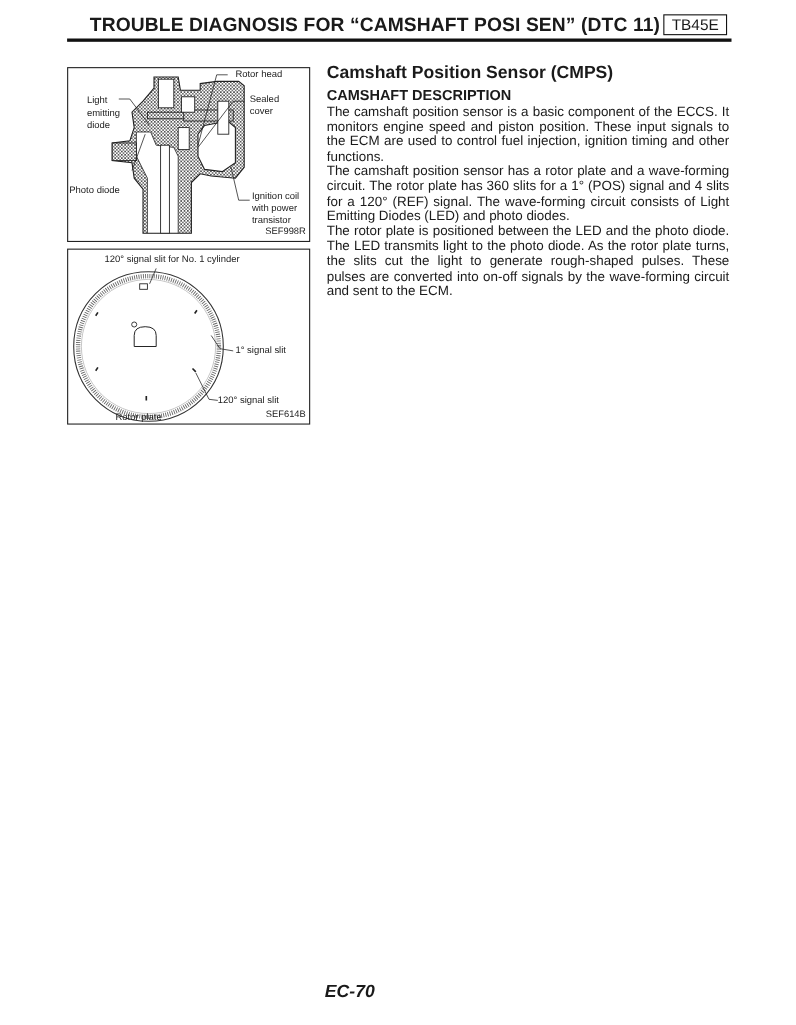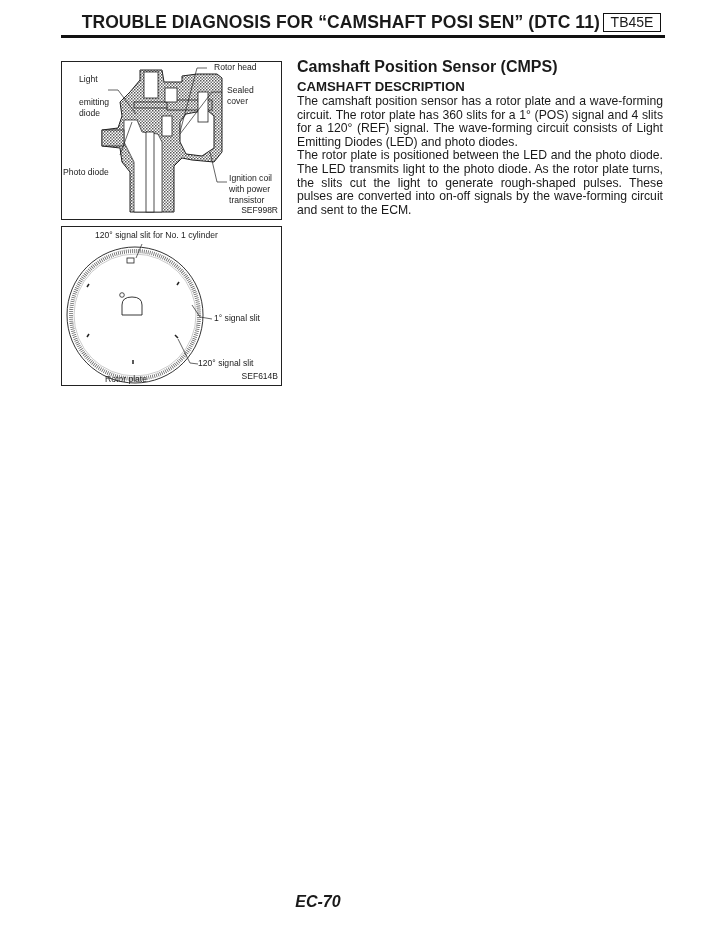--- a/index.html
+++ b/index.html
@@ -51,21 +51,21 @@
 
     <polyline points="145,6 135,6 118,70" fill="none" stroke="#222" stroke-width="0.7"></polyline>
     <polyline points="160,30 150,30 118,72" fill="none" stroke="#222" stroke-width="0.7"></polyline>
     <polyline points="46,28 56,28 74,52" fill="none" stroke="#222" stroke-width="0.7"></polyline>
     <polyline points="58,93 70,60" fill="none" stroke="#222" stroke-width="0.7"></polyline>
     <polyline points="165,120 155,120 148,90" fill="none" stroke="#222" stroke-width="0.7"></polyline>
   </svg>
   <span class="lbl" style="left:152px; top:0px;">Rotor head</span>
   <span class="lbl" style="left:165px; top:23px;">Sealed</span>
   <span class="lbl" style="left:165px; top:34px;">cover</span>
-  <span class="lbl" style="left:17px; top:12px;">Light</span>
+  <span class="lbl" style="left:17px; top:24px;">Light</span>
   <span class="lbl" style="left:17px; top:35px;">emitting</span>
   <span class="lbl" style="left:17px; top:46px;">diode</span>
   <span class="lbl" style="left:1px; top:105px;">Photo diode</span>
   <span class="lbl" style="left:167px; top:111px;">Ignition coil</span>
   <span class="lbl" style="left:167px; top:122px;">with power</span>
   <span class="lbl" style="left:167px; top:133px;">transistor</span>
   <span class="code" style="top:143px;">SEF998R</span>
 </div>
 
 <div class="fig fig2">
@@ -92,17 +92,18 @@
   <span class="lbl" style="left:33px; top:3px;">120° signal slit for No. 1 cylinder</span>
   <span class="lbl" style="left:152px; top:86px;text-align:center;">1° signal slit</span>
   <span class="lbl" style="left:136px; top:131px;">120° signal slit</span>
   <span class="lbl" style="left:43px; top:147px;">Rotor plate</span>
   <span class="code" style="top:144px;">SEF614B</span>
 </div>
 
 <div class="content">
   <h1 class="section-title">Camshaft Position Sensor (CMPS)</h1>
   <h2 class="subsection-title">CAMSHAFT DESCRIPTION</h2>
+  <p class="para">The camshaft position sensor is a basic component of the ECCS. It monitors engine speed and piston position. These input signals to the ECM are used to control fuel injection, ignition timing and other functions.</p>
   <p class="para">The camshaft position sensor has a rotor plate and a wave-forming circuit. The rotor plate has 360 slits for a 1° (POS) signal and 4 slits for a 120° (REF) signal. The wave-forming circuit consists of Light Emitting Diodes (LED) and photo diodes.</p>
   <p class="para">The rotor plate is positioned between the LED and the photo diode. The LED transmits light to the photo diode. As the rotor plate turns, the slits cut the light to generate rough-shaped pulses. These pulses are converted into on-off signals by the wave-forming circuit and sent to the ECM.</p>
 </div>
 
 <div class="page-number">EC-70</div>
 
 </body></html>

